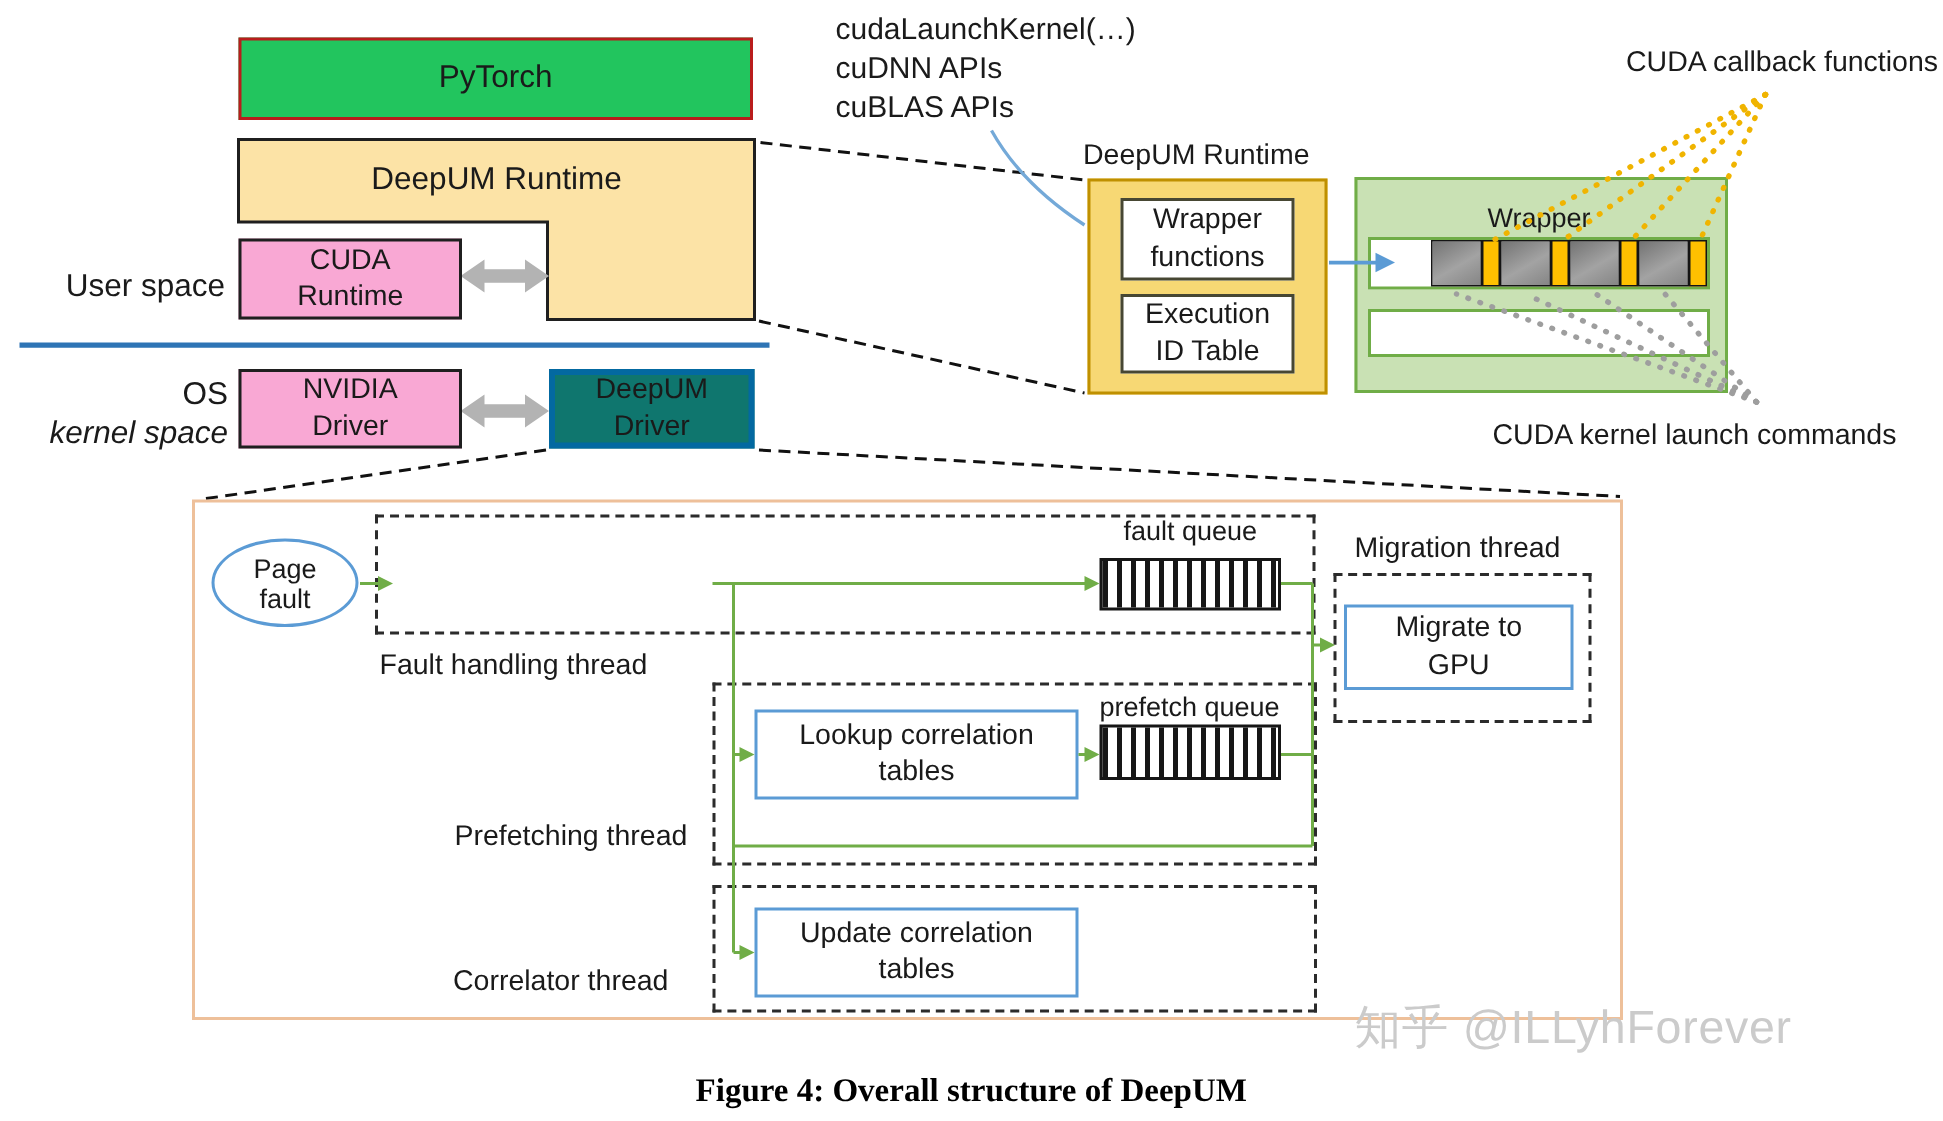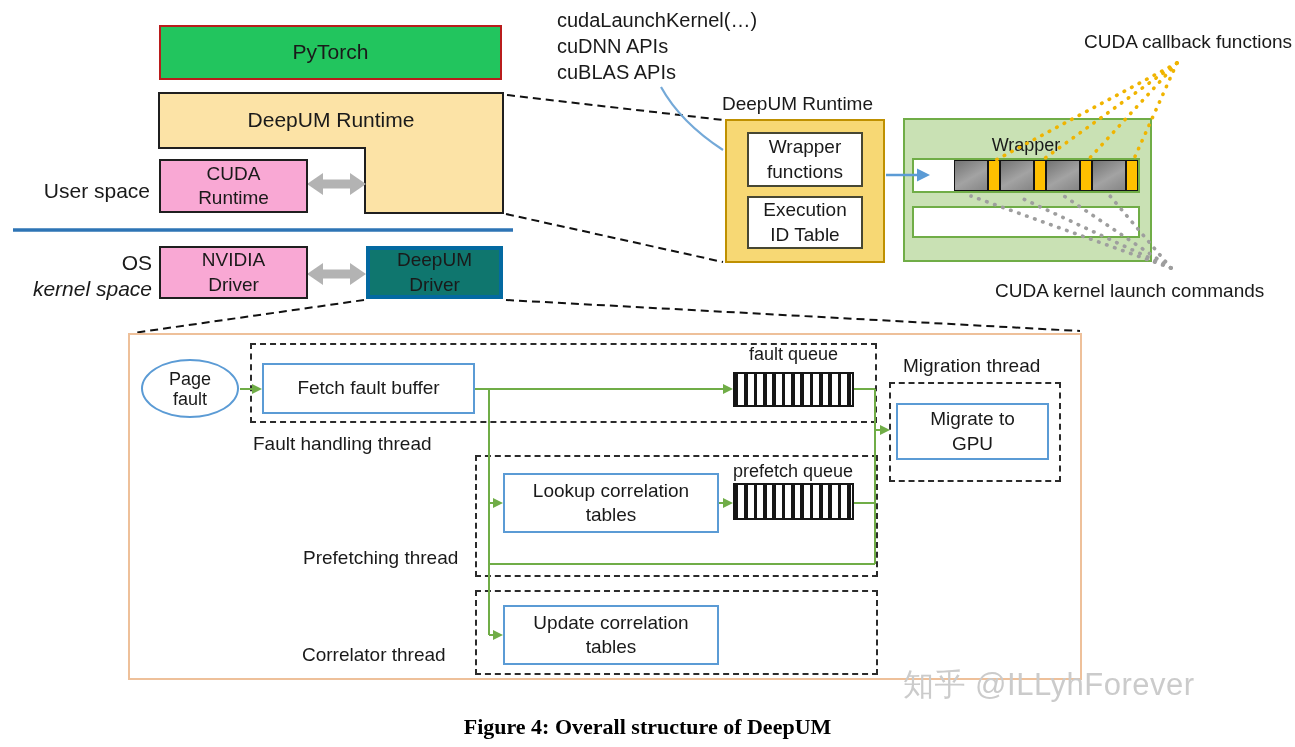--- a/index.html
+++ b/index.html
@@ -123,23 +123,20 @@
   <div class="abs" style="left:128px;top:333px;width:954px;height:347px;border:2px solid #eec09a;z-index:1;"></div>
 
   <div class="abs" style="left:141px;top:359px;width:98px;height:59px;border:2px solid #5b9bd5;
        border-radius:50%;z-index:2;display:flex;flex-direction:column;align-items:center;
        justify-content:center;font-size:18px;line-height:20px;background:#fff;">
     <span>Page</span>
     <span>fault</span>
   </div>
 
   <div class="abs dashedrect" style="left:250px;top:343px;width:627px;height:80px;"></div>
-  <div class="abs box bluebox" style="left:262px;top:363px;width:213px;height:51px;">
-    <span>Fetch fault buffer</span>
-  </div>
   <div class="abs lbl t18" style="left:733px;top:344px;width:121px;text-align:center;z-index:2;">fault queue</div>
   <div class="abs queue" style="left:733px;top:372px;width:121px;height:35px;"></div>
   <div class="abs lbl t19" style="left:253px;top:433px;z-index:2;">Fault handling thread</div>
 
   <div class="abs lbl t19" style="left:903px;top:355px;z-index:2;">Migration thread</div>
   <div class="abs dashedrect" style="left:889px;top:382px;width:172px;height:100px;"></div>
   <div class="abs box bluebox" style="left:896px;top:403px;width:153px;height:57px;">
     <span>Migrate to</span>
     <span>GPU</span>
   </div>

